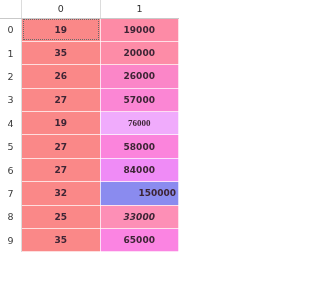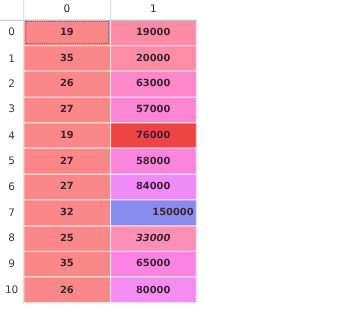--- a/index.html
+++ b/index.html
@@ -111,33 +111,33 @@
 
       <tr>
         <th class="rowhead">1</th>
         <td class="cell" style="background-color: rgb(250, 136, 136);">35</td>
         <td class="cell" style="background-color: rgb(253, 140, 167);">20000</td>
       </tr>
 
       <tr>
         <th class="rowhead">2</th>
         <td class="cell" style="background-color: rgb(250, 136, 136);">26</td>
-        <td class="cell" style="background-color: rgb(251, 134, 200);">63000</td>
+        <td class="cell" style="background-color: rgb(251, 134, 200);">26000</td>
       </tr>
 
       <tr>
         <th class="rowhead">3</th>
         <td class="cell" style="background-color: rgb(250, 136, 136);">27</td>
         <td class="cell" style="background-color: rgb(251, 134, 212);">57000</td>
       </tr>
 
       <tr>
         <th class="rowhead">4</th>
         <td class="cell" style="background-color: rgb(250, 136, 136);">19</td>
-        <td class="cell" style="background-color: #ef4444;">76000</td>
+        <td class="cell" style="background-color: #f0abfc; font-family: Liberation Serif, serif;">76000</td>
       </tr>
 
       <tr>
         <th class="rowhead">5</th>
         <td class="cell" style="background-color: rgb(250, 136, 136);">27</td>
         <td class="cell" style="background-color: rgb(251, 132, 220);">58000</td>
       </tr>
 
       <tr>
         <th class="rowhead">6</th>
@@ -156,22 +156,17 @@
         <td class="cell" style="background-color: rgb(250, 136, 136);">25</td>
         <td class="cell" style="background-color: rgb(253, 143, 182); font-style: italic;">33000</td>
       </tr>
 
       <tr>
         <th class="rowhead">9</th>
         <td class="cell" style="background-color: rgb(250, 136, 136);">35</td>
         <td class="cell" style="background-color: rgb(251, 132, 226); margin-top: 43px;">65000</td>
       </tr>
 
-      <tr>
-        <th class="rowhead">10</th>
-        <td class="cell" style="background-color: rgb(250, 136, 136);">26</td>
-        <td class="cell" style="background-color: rgb(244, 141, 242);">80000</td>
-      </tr>
 
 
     </tbody>
   </table>
 </div>
 
 </body></html>

